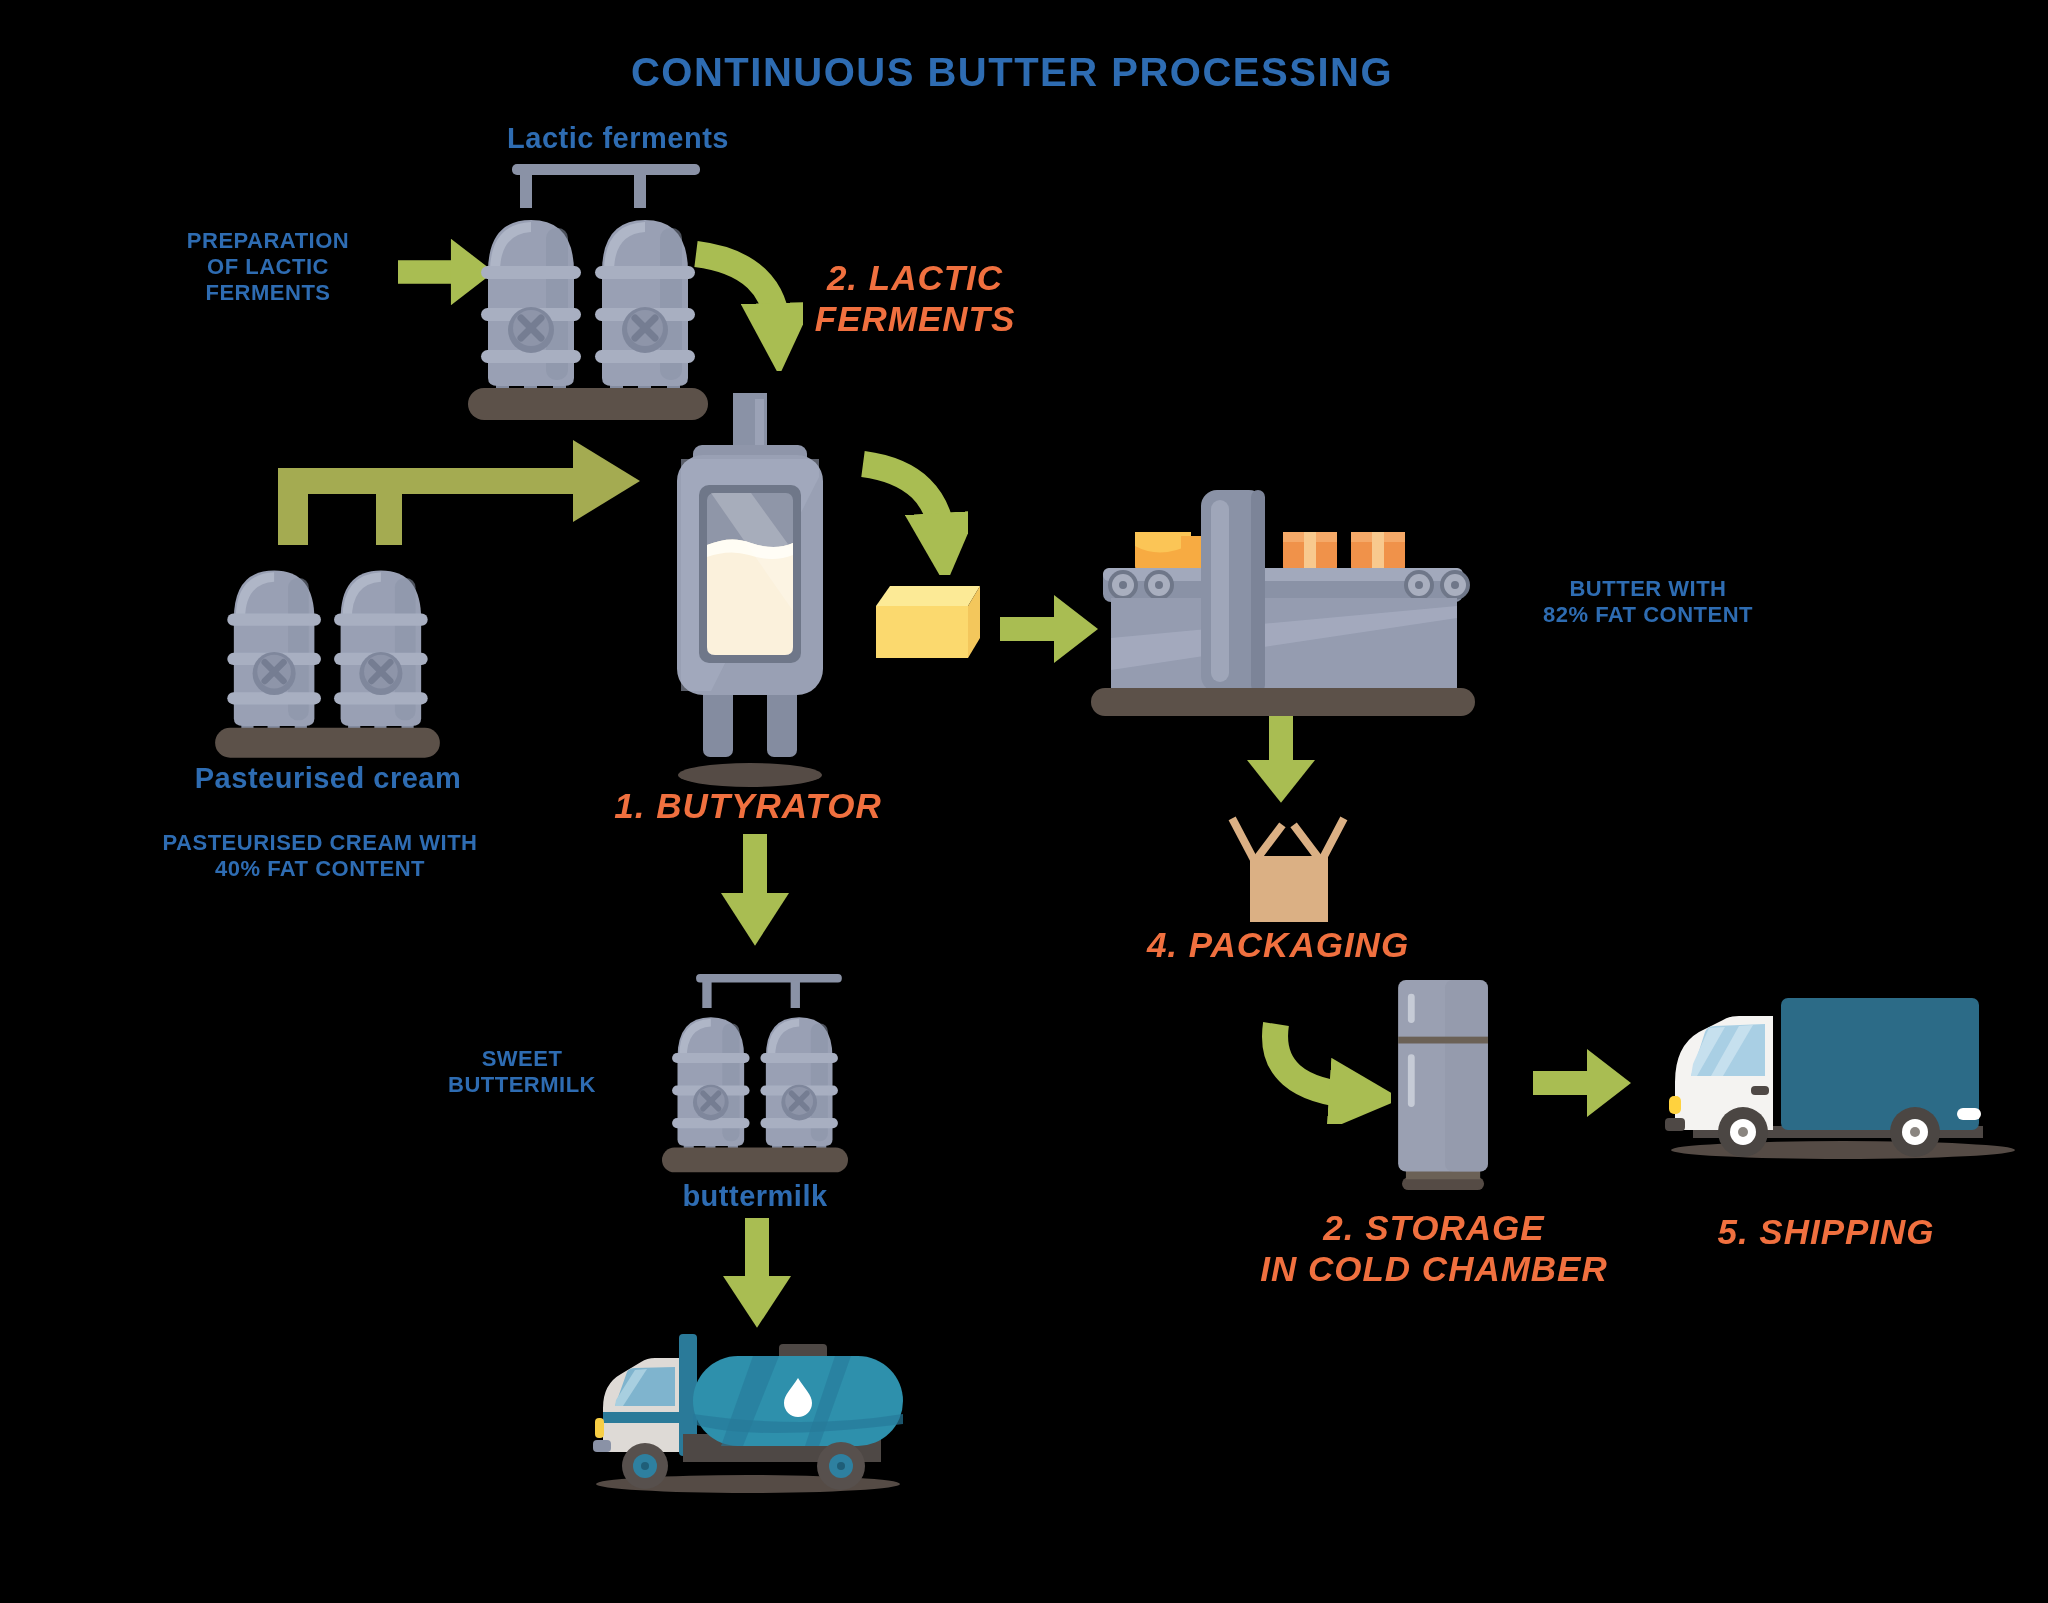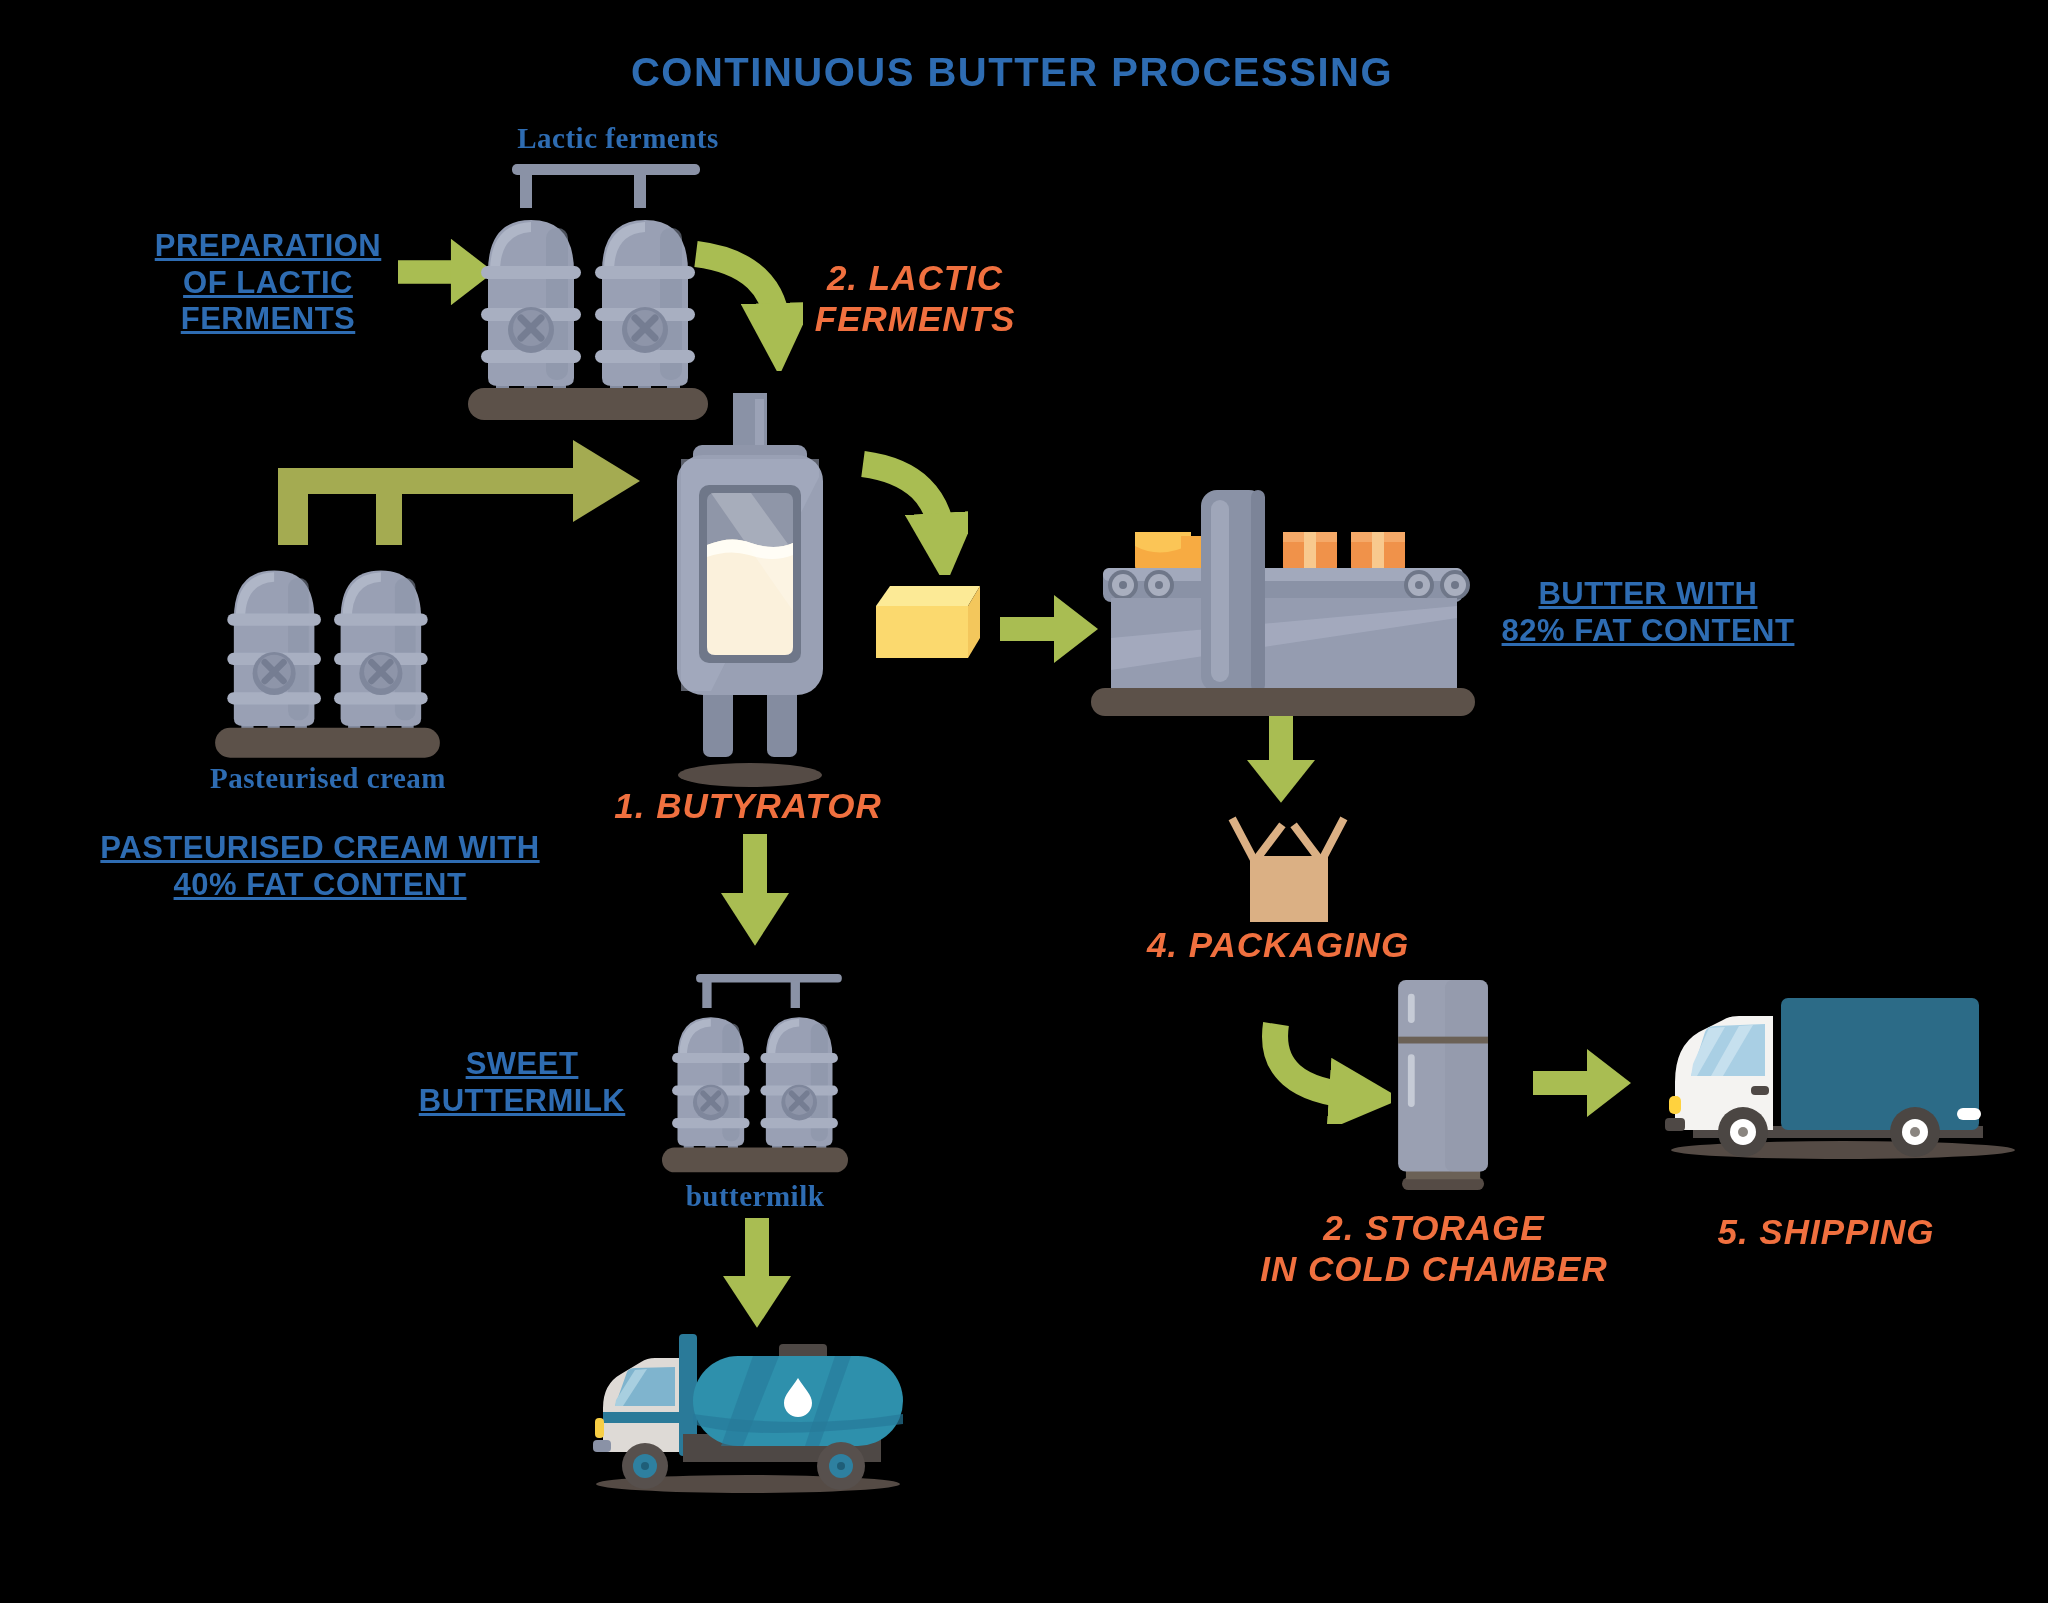--- a/index.html
+++ b/index.html
@@ -5,22 +5,22 @@
   html,body{margin:0;padding:0;background:#000;}
   .canvas{
     position:relative;width:2048px;height:1603px;background:#000;overflow:hidden;
     font-family:"Liberation Sans", sans-serif;font-weight:bold;
   }
   .abs{position:absolute;}
   .txt{position:absolute;transform:translateX(-50%);text-align:center;white-space:pre-line;letter-spacing:.5px;}
   .blue{color:var(--blue,#2E6CB2);}
   .orange{color:var(--orange,#F0703F);}
   .title{font-size:40px;letter-spacing:1.5px;}
-  .note{font-size:31px;line-height:1.18;text-decoration:underline;}
-  .small-label{font-size:29px;font-family:Liberation Serif, serif;}
+  .note{font-size:22px;line-height:1.18;}
+  .small-label{font-size:29px;}
   .step{font-size:35px;line-height:1.16;letter-spacing:1px;font-style:italic;}
   svg{display:block;}
 </style>
 </head>
 <body>
 
 <div class="canvas">
 
   <svg width="0" height="0" style="position:absolute" aria-hidden="true">
     <defs>

